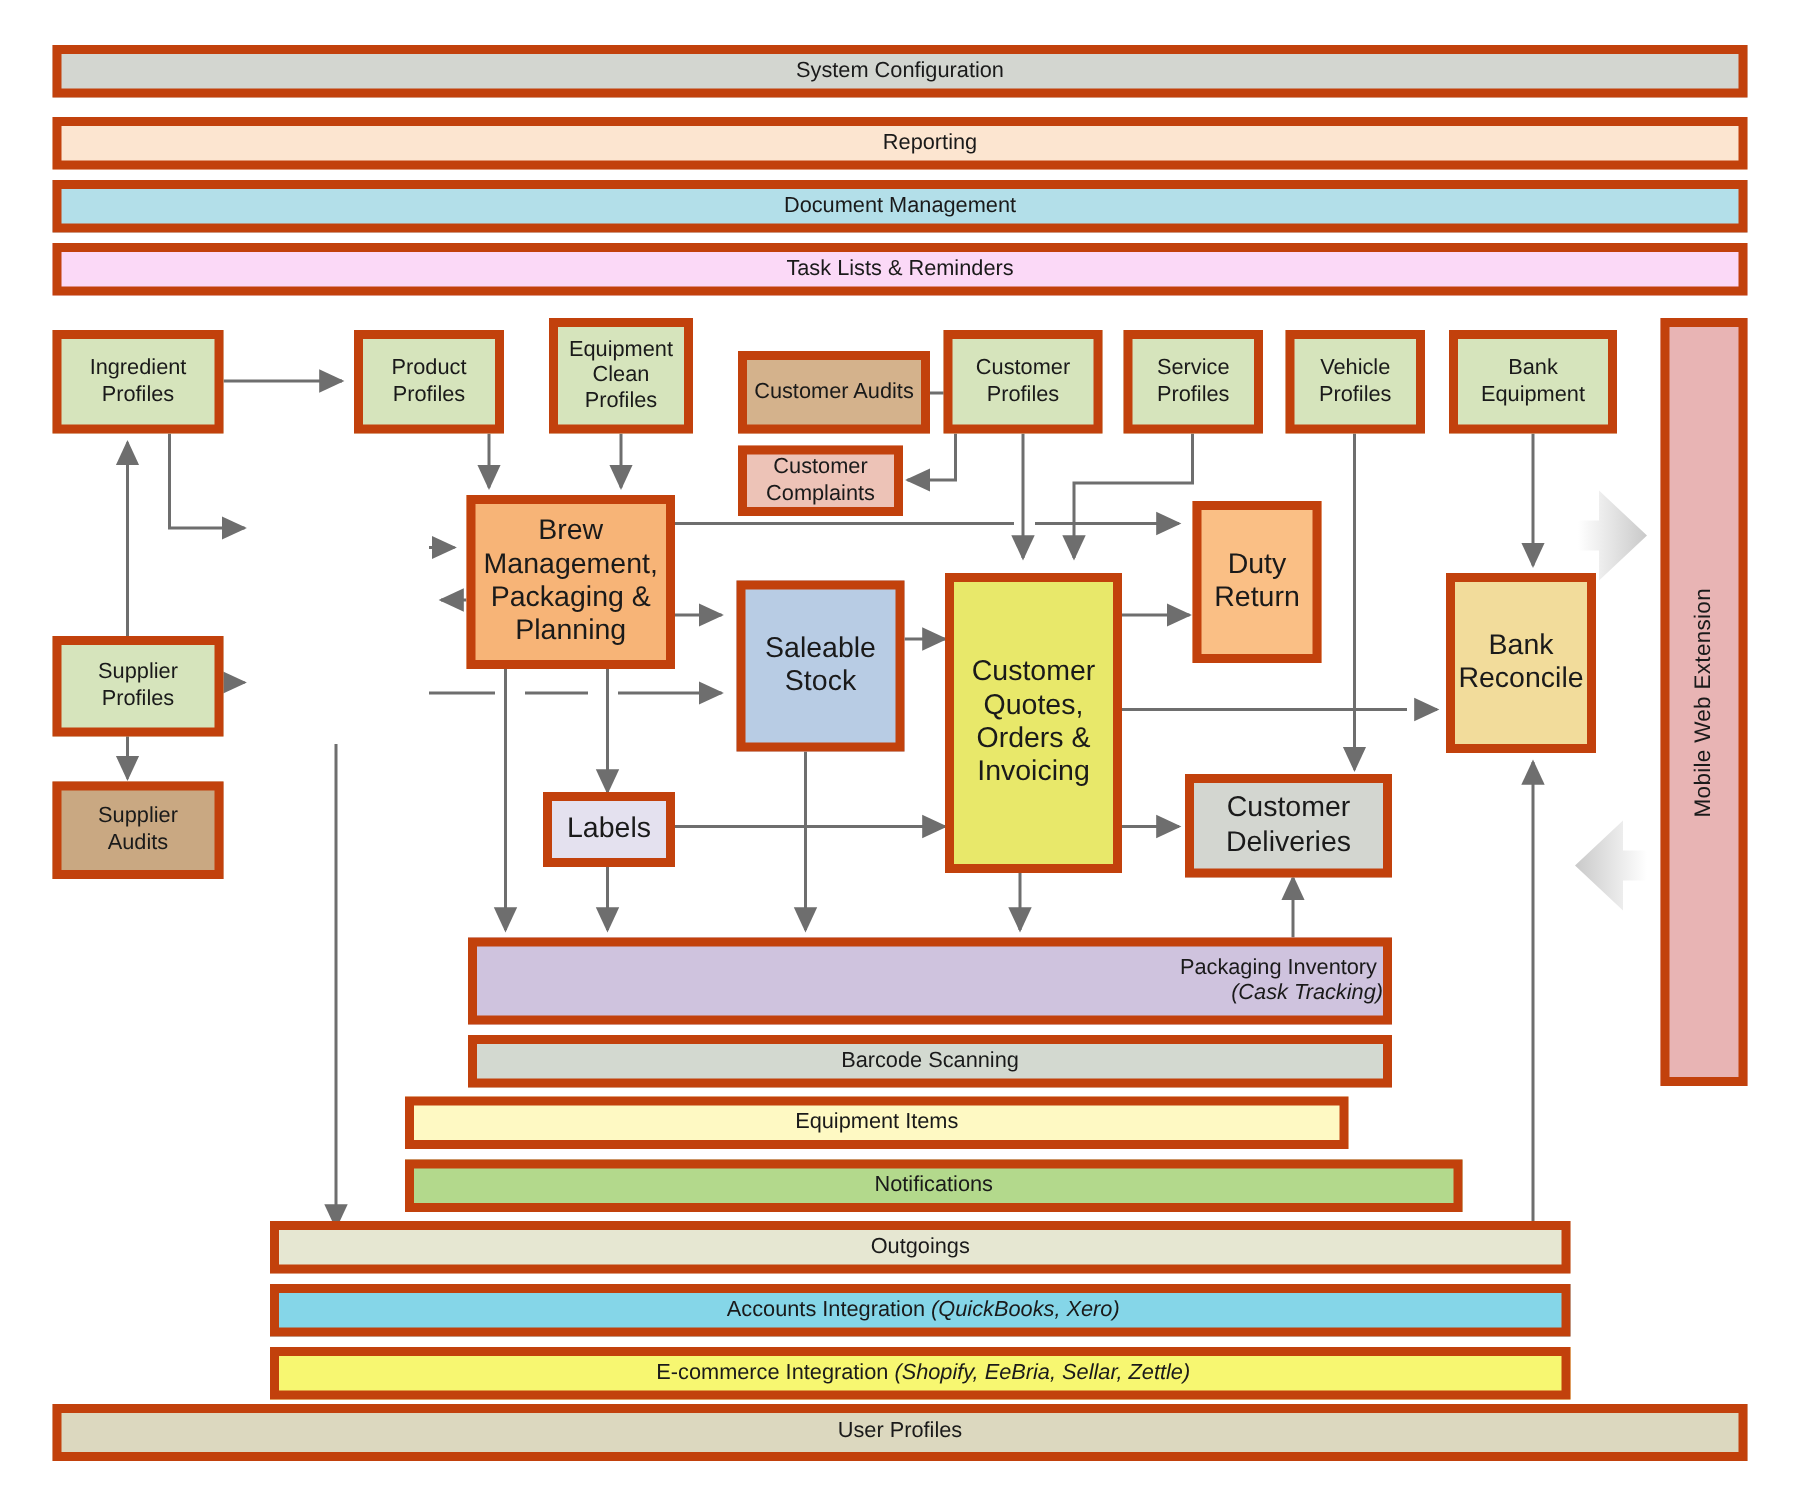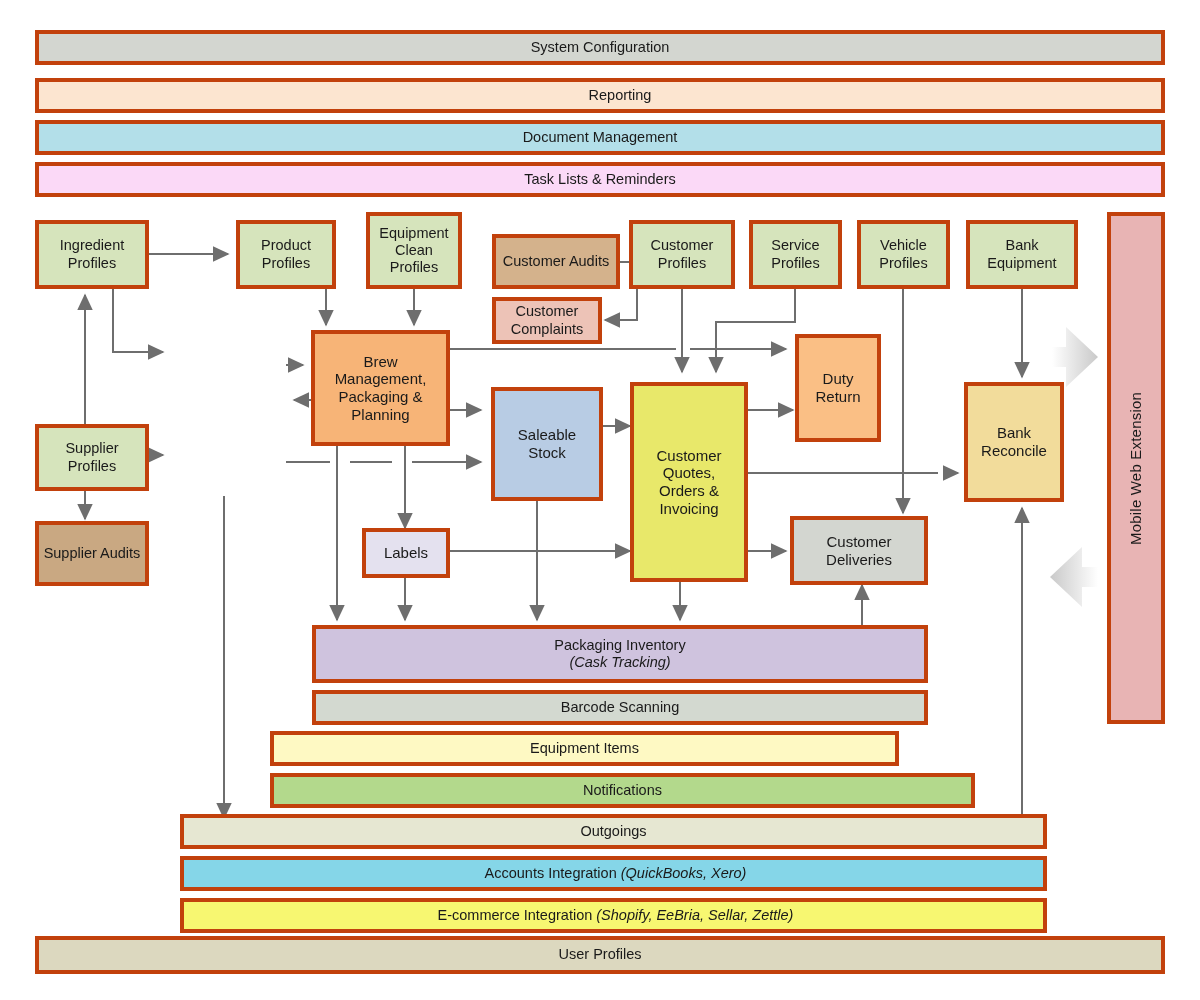--- a/index.html
+++ b/index.html
@@ -1,26 +1,26 @@
 <!DOCTYPE html>
 <html><head>
 <meta charset="utf-8">
 <title>Brewery Management System Diagram</title>
 <style>
   html,body{margin:0;padding:0;background:#ffffff;}
   body{width:1200px;height:1000px;overflow:hidden;
        font-family:"Liberation Sans","DejaVu Sans",sans-serif;}
   #stage{position:relative;width:1200px;height:1000px;}
   svg#wires{position:absolute;left:0;top:0;width:1200px;height:1000px;pointer-events:none;}
-  .node{position:absolute;box-sizing:border-box;border:4px solid #c2410c;
+  .node{position:absolute;box-sizing:border-box;border:6px solid #c2410c;
         display:flex;align-items:center;justify-content:center;text-align:center;
         color:#1a1a1a;line-height:1.18;z-index:2;}
   .bar{font-size:14.5px;}
   .boxsm{font-size:14.5px;}
-  .boxmd{font-size:15px;}
+  .boxmd{font-size:19px;}
   .node i{font-style:italic;}
   .vert{writing-mode:vertical-rl;transform:rotate(180deg);font-size:15px;letter-spacing:.2px;}
   .node span.lbl{display:block;padding:0 4px;}
 </style>
 </head>
 <body>
 
 <div id="stage">
 
   <svg id="wires" viewBox="0 0 1200 1000">
@@ -178,21 +178,21 @@
     <span class="lbl">Customer Deliveries</span>
   </div>
   <div class="node boxmd" style="left: 964px; top: 382px; width: 100px; height: 120px; background-color: rgb(242, 220, 155);">
     <span class="lbl">Bank Reconcile</span>
   </div>
 
   <div class="node" style="left: 1107px; top: 212px; width: 58px; height: 512px; background-color: rgb(232, 180, 180);">
     <span class="vert">Mobile Web Extension</span>
   </div>
 
-  <div class="node bar" style="left: 312px; top: 625px; width: 616px; height: 58px; flex-direction: column; background-color: rgb(207, 195, 222);">
+  <div class="node bar" style="left: 312px; top: 625px; width: 616px; height: 58px; flex-direction: column; background-color: rgb(207, 195, 222); align-items: flex-end;">
     <span class="lbl">Packaging Inventory</span>
     <i class="lbl">(Cask Tracking)</i>
   </div>
   <div class="node bar" style="left: 312px; top: 690px; width: 616px; height: 35px; background-color: rgb(211, 217, 208);">
     <span class="lbl">Barcode Scanning</span>
   </div>
   <div class="node bar" style="left: 270px; top: 731px; width: 629px; height: 35px; background-color: #fef9c3;">
     <span class="lbl">Equipment Items</span>
   </div>
   <div class="node bar" style="left: 270px; top: 773px; width: 705px; height: 35px; background-color: rgb(179, 217, 140);">

